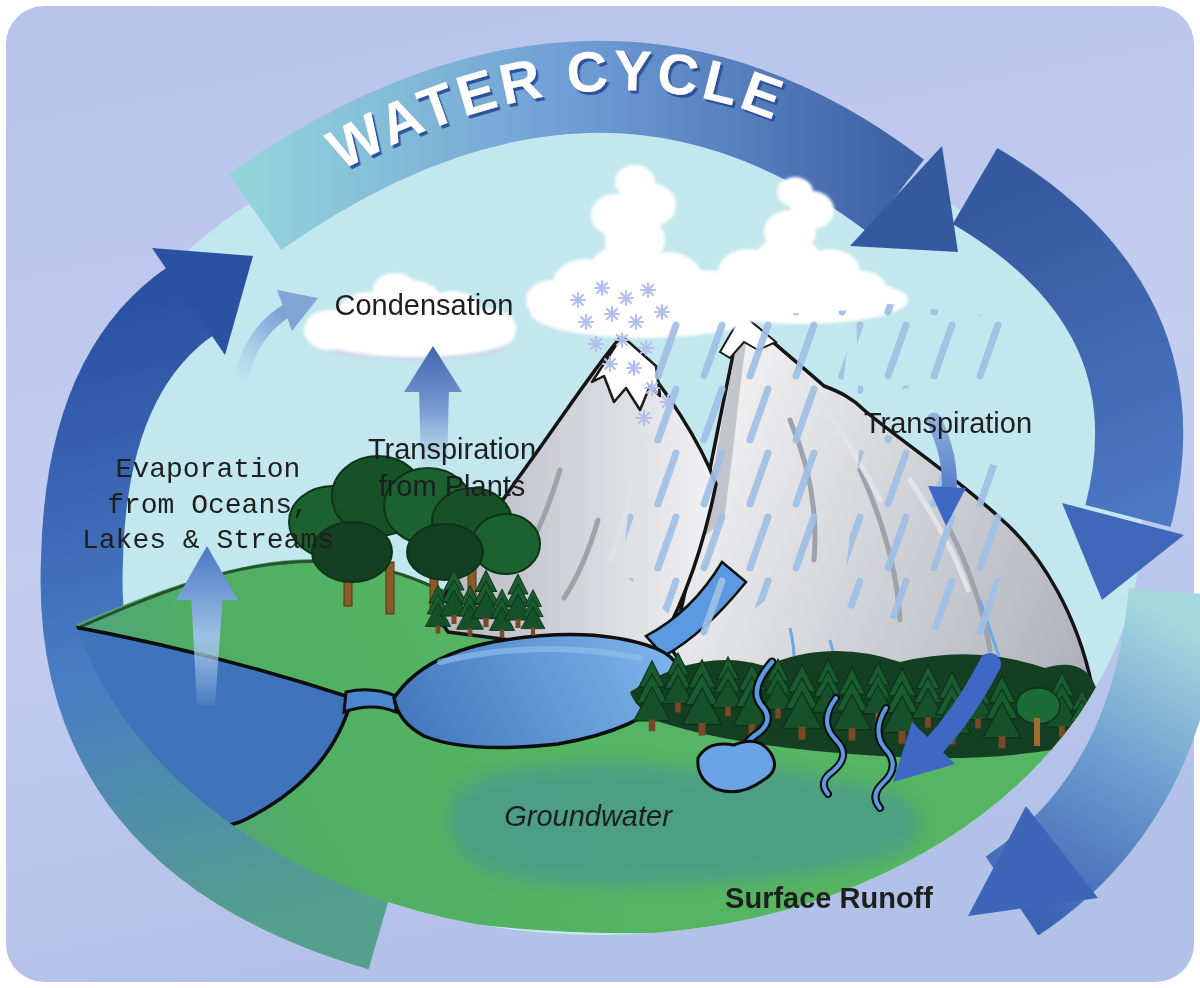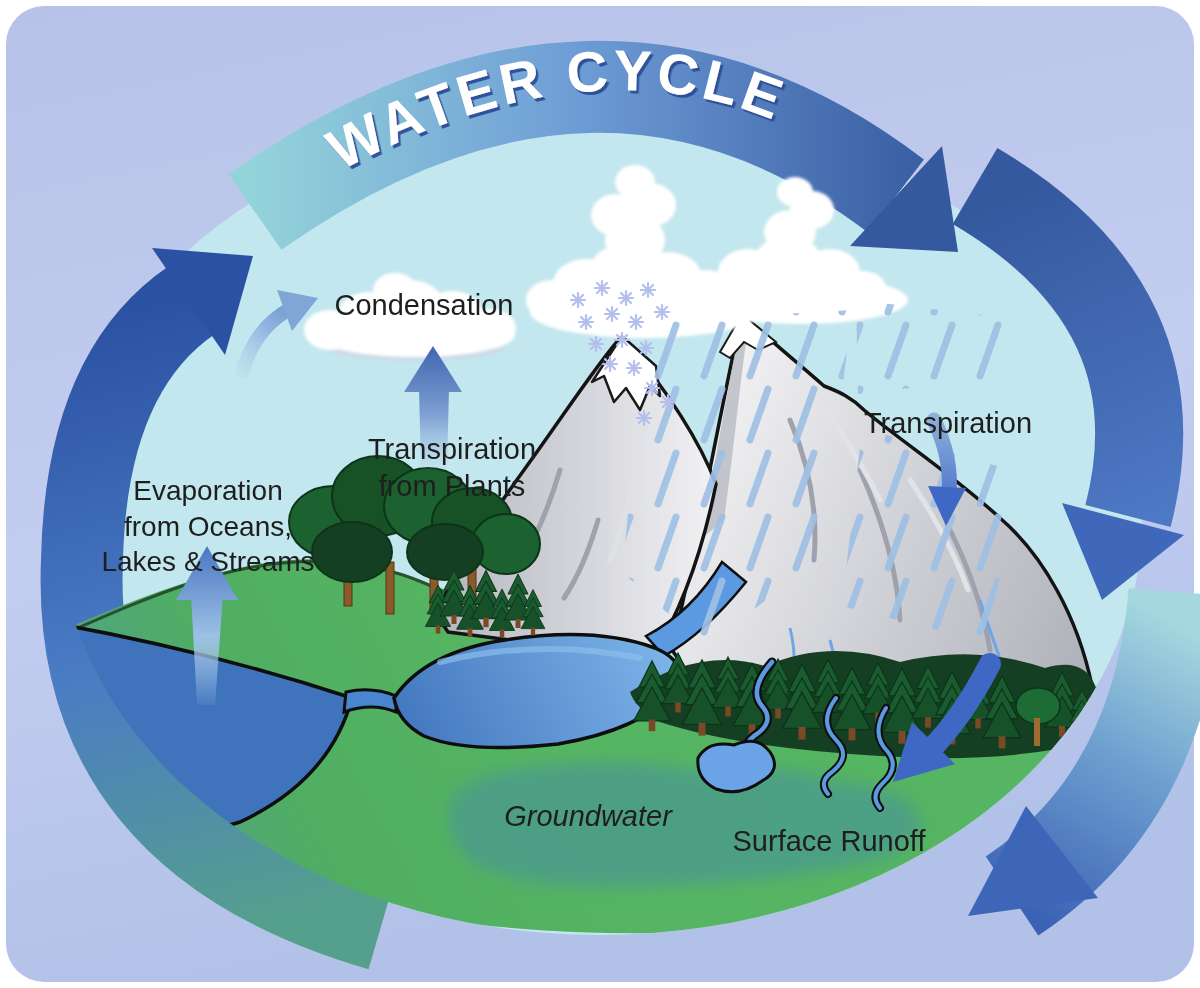--- a/index.html
+++ b/index.html
@@ -323,31 +323,31 @@
 
   <g>
     <path d="M 990 664 Q 962 718 930 750" fill="none" stroke="#3e68c4" stroke-width="22" stroke-linecap="round"></path>
     <polygon points="912,722 955,764 893,782" fill="#3e68c4"></polygon>
   </g>
 </svg>
 
   <div class="label" style="left:424px;top:250px;">
     <span>Condensation</span>
   </div>
-  <div class="label small" style="left:208px;top:437px;">
+  <div class="label small" style="left:208px;top:416px;font-family:Liberation Mono, monospace;">
     <span>Evaporation
 from Oceans,
 Lakes &amp; Streams</span>
   </div>
   <div class="label" style="left:452px;top:394px;">
     <span>Transpiration
 from Plants</span>
   </div>
   <div class="label" style="left:948px;top:368px;">
     <span>Transpiration</span>
   </div>
   <div class="label" style="left:588px;top:761px;font-style:italic;">
     <span>Groundwater</span>
   </div>
-  <div class="label" style="left:829px;top:786px;">
+  <div class="label" style="left:829px;top:843px;font-weight:bold;">
     <span>Surface Runoff</span>
   </div>
 </div>
 
 </body></html>

